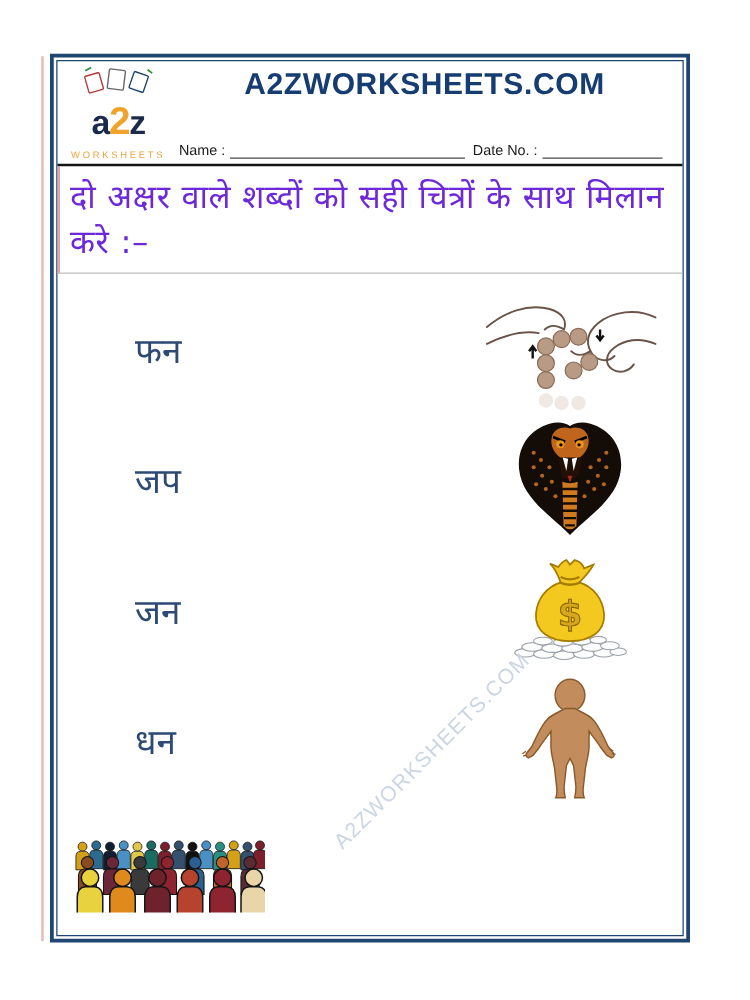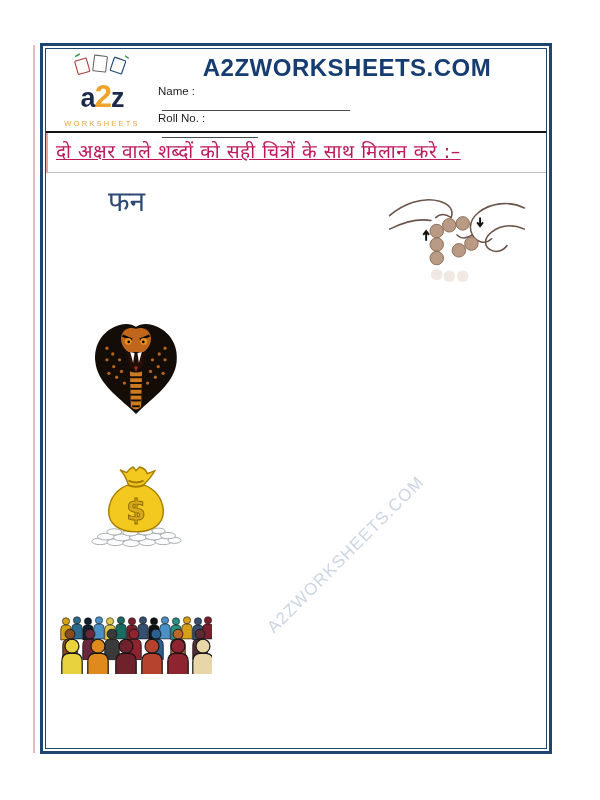--- a/index.html
+++ b/index.html
@@ -25,33 +25,33 @@
   .logo-books{height:24px;}
   .logo-text{font-size:27px;font-weight:800;line-height:24px;color:#1b2a4a;letter-spacing:-1px;}
   .logo-text .two{color:#f0a32a;font-size:31px;}
   .logo-sub{font-size:7.5px;letter-spacing:2.2px;color:#e8a33d;font-weight:normal;margin-top:1px;}
   .right-col{flex:1;display:flex;flex-direction:column;justify-content:space-between;padding-left:6px;}
   .site-title{
     text-align:center;font-size:24px;font-weight:bold;color:#163d72;
     letter-spacing:0.5px;margin-top:1px;
   }
   .fields{font-size:11.5px;color:#1c1c1c;}
-  .frow{display:flex;align-items:flex-start;margin-top:3px;flex-direction:column;}
+  .frow{display:flex;align-items:center;margin-top:3px;}
   .flabel{white-space:nowrap;}
   .fline{display:inline-block;border-bottom:1px solid #4a4a4a;height:13px;margin:0 6px 1px 4px;}
   .w190{width:188px;} .w95{width:96px;} .w92{width:92px;} .w88{width:86px;} .w84{width:82px;}
   
   .instruction{
-    padding:5px 8px 8px 8px;font-size:19px;color:#be185d;
+    padding:5px 8px 8px 8px;font-size:26px;color:#6d28d9;
     border-bottom:1px solid #bdbdbd;border-left:2px solid #e3a4a4;
-    font-family:"DejaVu Sans", sans-serif;letter-spacing:0.5px;text-decoration:underline;
+    font-family:"DejaVu Sans", sans-serif;letter-spacing:0.5px;
   }
   
   .rows{flex:1;display:flex;flex-direction:column;padding-top:8px;position:relative;}
-  .match-row{flex:1;display:flex;align-items:flex-start;}
+  .match-row{flex:1;display:flex;align-items:center;}
   .word-cell{
     flex:1;padding-left:62px;font-size:28px;color:#2d4a75;
     font-family:"DejaVu Sans", sans-serif;
   }
   .img-cell{width:180px;display:flex;justify-content:center;align-items:center;}
   
   .watermark{
     position:absolute;left:150px;top:372px;width:300px;text-align:center;
     transform:rotate(-45deg);font-size:17px;letter-spacing:1px;color:#ccd5e4;
     pointer-events:none;z-index:5;
@@ -75,21 +75,21 @@
         </svg>
         <div class="logo-text"><span>a</span><span class="two">2</span><span>z</span></div>
         <div class="logo-sub">WORKSHEETS</div>
       </div>
       <div class="right-col">
         <div class="site-title">A2ZWORKSHEETS.COM</div>
         <div class="fields">
           <div class="frow">
             <span class="flabel">Name :</span>
             <span class="fline w190"></span>
-            <span class="flabel">Roll No. :</span>
+            <span class="flabel">Date No. :</span>
             <span class="fline w95"></span>
           </div>
         </div>
       </div>
     </div>
 
     <div class="instruction">दो अक्षर वाले शब्दों को सही चित्रों के साथ मिलान करे :–</div>
 
     <div class="rows">
 
@@ -120,20 +120,21 @@
             <g opacity="0.22" fill="#b99a85">
               <circle cx="55" cy="97" r="6"></circle>
                 <circle cx="68" cy="99" r="6"></circle>
                 <circle cx="82" cy="99" r="6"></circle>
             </g>
           </svg>
         </div>
       </div>
 
       <div class="match-row">
+        <div class="word-cell">जप</div>
         <div class="img-cell">
           <svg width="100" height="92" viewBox="0 0 100 95">
             <path d="M50,4 C46,1 40,0 33,2 C16,7 6,22 8,40 C10,60 28,74 44,88 L50,94 L56,88 C72,74 90,60 92,40 C94,22 84,7 67,2 C60,0 54,1 50,4 Z" fill="#140d07"></path>
             <g fill="#b5651d">
               <circle cx="20" cy="26" r="1.7"></circle>
                 <circle cx="26" cy="32" r="1.7"></circle>
                 <circle cx="20" cy="38" r="1.7"></circle>
               <circle cx="27" cy="45" r="1.7"></circle>
                 <circle cx="22" cy="52" r="1.7"></circle>
                 <circle cx="30" cy="56" r="1.7"></circle>
@@ -168,20 +169,21 @@
               <line x1="44" y1="68" x2="56" y2="68"></line>
               <line x1="44" y1="74" x2="56" y2="74"></line>
               <line x1="45" y1="80" x2="55" y2="80"></line>
               <line x1="46" y1="86" x2="54" y2="86"></line>
             </g>
           </svg>
         </div>
       </div>
 
       <div class="match-row">
+        <div class="word-cell">जन</div>
         <div class="img-cell">
           <svg width="94" height="83" viewBox="0 0 100 88">
             <g fill="#fdfdfd" stroke="#9aa0a6" stroke-width="0.9">
               <ellipse cx="12" cy="81" rx="9" ry="3.6"></ellipse>
                 <ellipse cx="28" cy="82" rx="9" ry="3.6"></ellipse>
               <ellipse cx="45" cy="83" rx="9" ry="3.6"></ellipse>
                 <ellipse cx="62" cy="82" rx="9" ry="3.6"></ellipse>
               <ellipse cx="79" cy="81" rx="9" ry="3.6"></ellipse>
                 <ellipse cx="91" cy="80" rx="7" ry="3.2"></ellipse>
               <ellipse cx="18" cy="76" rx="9" ry="3.6"></ellipse>
@@ -195,20 +197,41 @@
                 <ellipse cx="74" cy="70" rx="7" ry="3"></ellipse>
             </g>
             <path d="M42,21 C40,15 38,10 33,5 L40,8 C42,5 44,3 47,2 L50,6 L54,2 C58,3 61,6 62,9 L70,6 C67,12 63,16 58,21 C70,25 78,35 79,48 C80,63 67,71 50,71 C33,71 20,63 21,48 C22,35 30,25 42,21 Z" fill="#f3c81f" stroke="#a67c00" stroke-width="1.5"></path>
             <path d="M41,21 Q50,25 59,21" stroke="#a67c00" stroke-width="2" fill="none"></path>
             <path d="M42,16.5 Q50,20.5 58,16.5" stroke="#a67c00" stroke-width="2" fill="none"></path>
             <text x="50" y="58" font-size="30" text-anchor="middle" font-weight="bold" fill="#d8a81c" stroke="#8a6a00" stroke-width="1" font-family="DejaVu Sans, sans-serif">$</text>
           </svg>
         </div>
       </div>
 
+      <div class="match-row">
+        <div class="word-cell">धन</div>
+        <div class="img-cell">
+          <svg width="86" height="100" viewBox="0 0 90 105">
+            <ellipse cx="45" cy="15" rx="12.5" ry="13.5" fill="#c28c5d" stroke="#8a5a2b" stroke-width="1.2"></ellipse>
+            <path d="M41,26
+              C36,29 30,31 26,35
+              C21,40 17,49 13,58
+              L9,63 Q6.5,66 10,67.5 L14,65.5 L19,59
+              C23,53 27,48 29,45
+              L29,58 C29,64 31,70 32,76 L34,94 Q34,99 33,101 L41,101 Q40,96 40,92 L42,74 L45,68 L48,74 L50,92 Q50,96 49,101 L57,101 Q56,99 56,94 L58,76
+              C59,70 61,64 61,58 L61,45
+              C63,48 67,53 71,59 L76,65.5 L80,67.5 Q83.5,66 81,63 L77,58
+              C73,49 69,40 64,35
+              C60,31 54,29 49,26 Z" fill="#c28c5d" stroke="#8a5a2b" stroke-width="1.2"></path>
+            <g stroke="#8a5a2b" stroke-width="1" fill="none">
+              <path d="M8,62 l-3,2 M9,65 l-3.5,1 M78,60 l3.5,1.5 M80,64 l3.5,0.5"></path>
+            </g>
+          </svg>
+        </div>
+      </div>
 
       <div class="match-row">
         <div class="img-cell">
           <svg width="152" height="68" viewBox="0 0 152 68">
             <defs>
               <g id="pp">
                 <circle cx="0" cy="-14" r="5.8"></circle>
                 <path d="M-8.5,16 L-8.5,-1 Q-8.5,-7.5 -3,-8 L3,-8 Q8.5,-7.5 8.5,-1 L8.5,16 Z"></path>
               </g>
             </defs>

